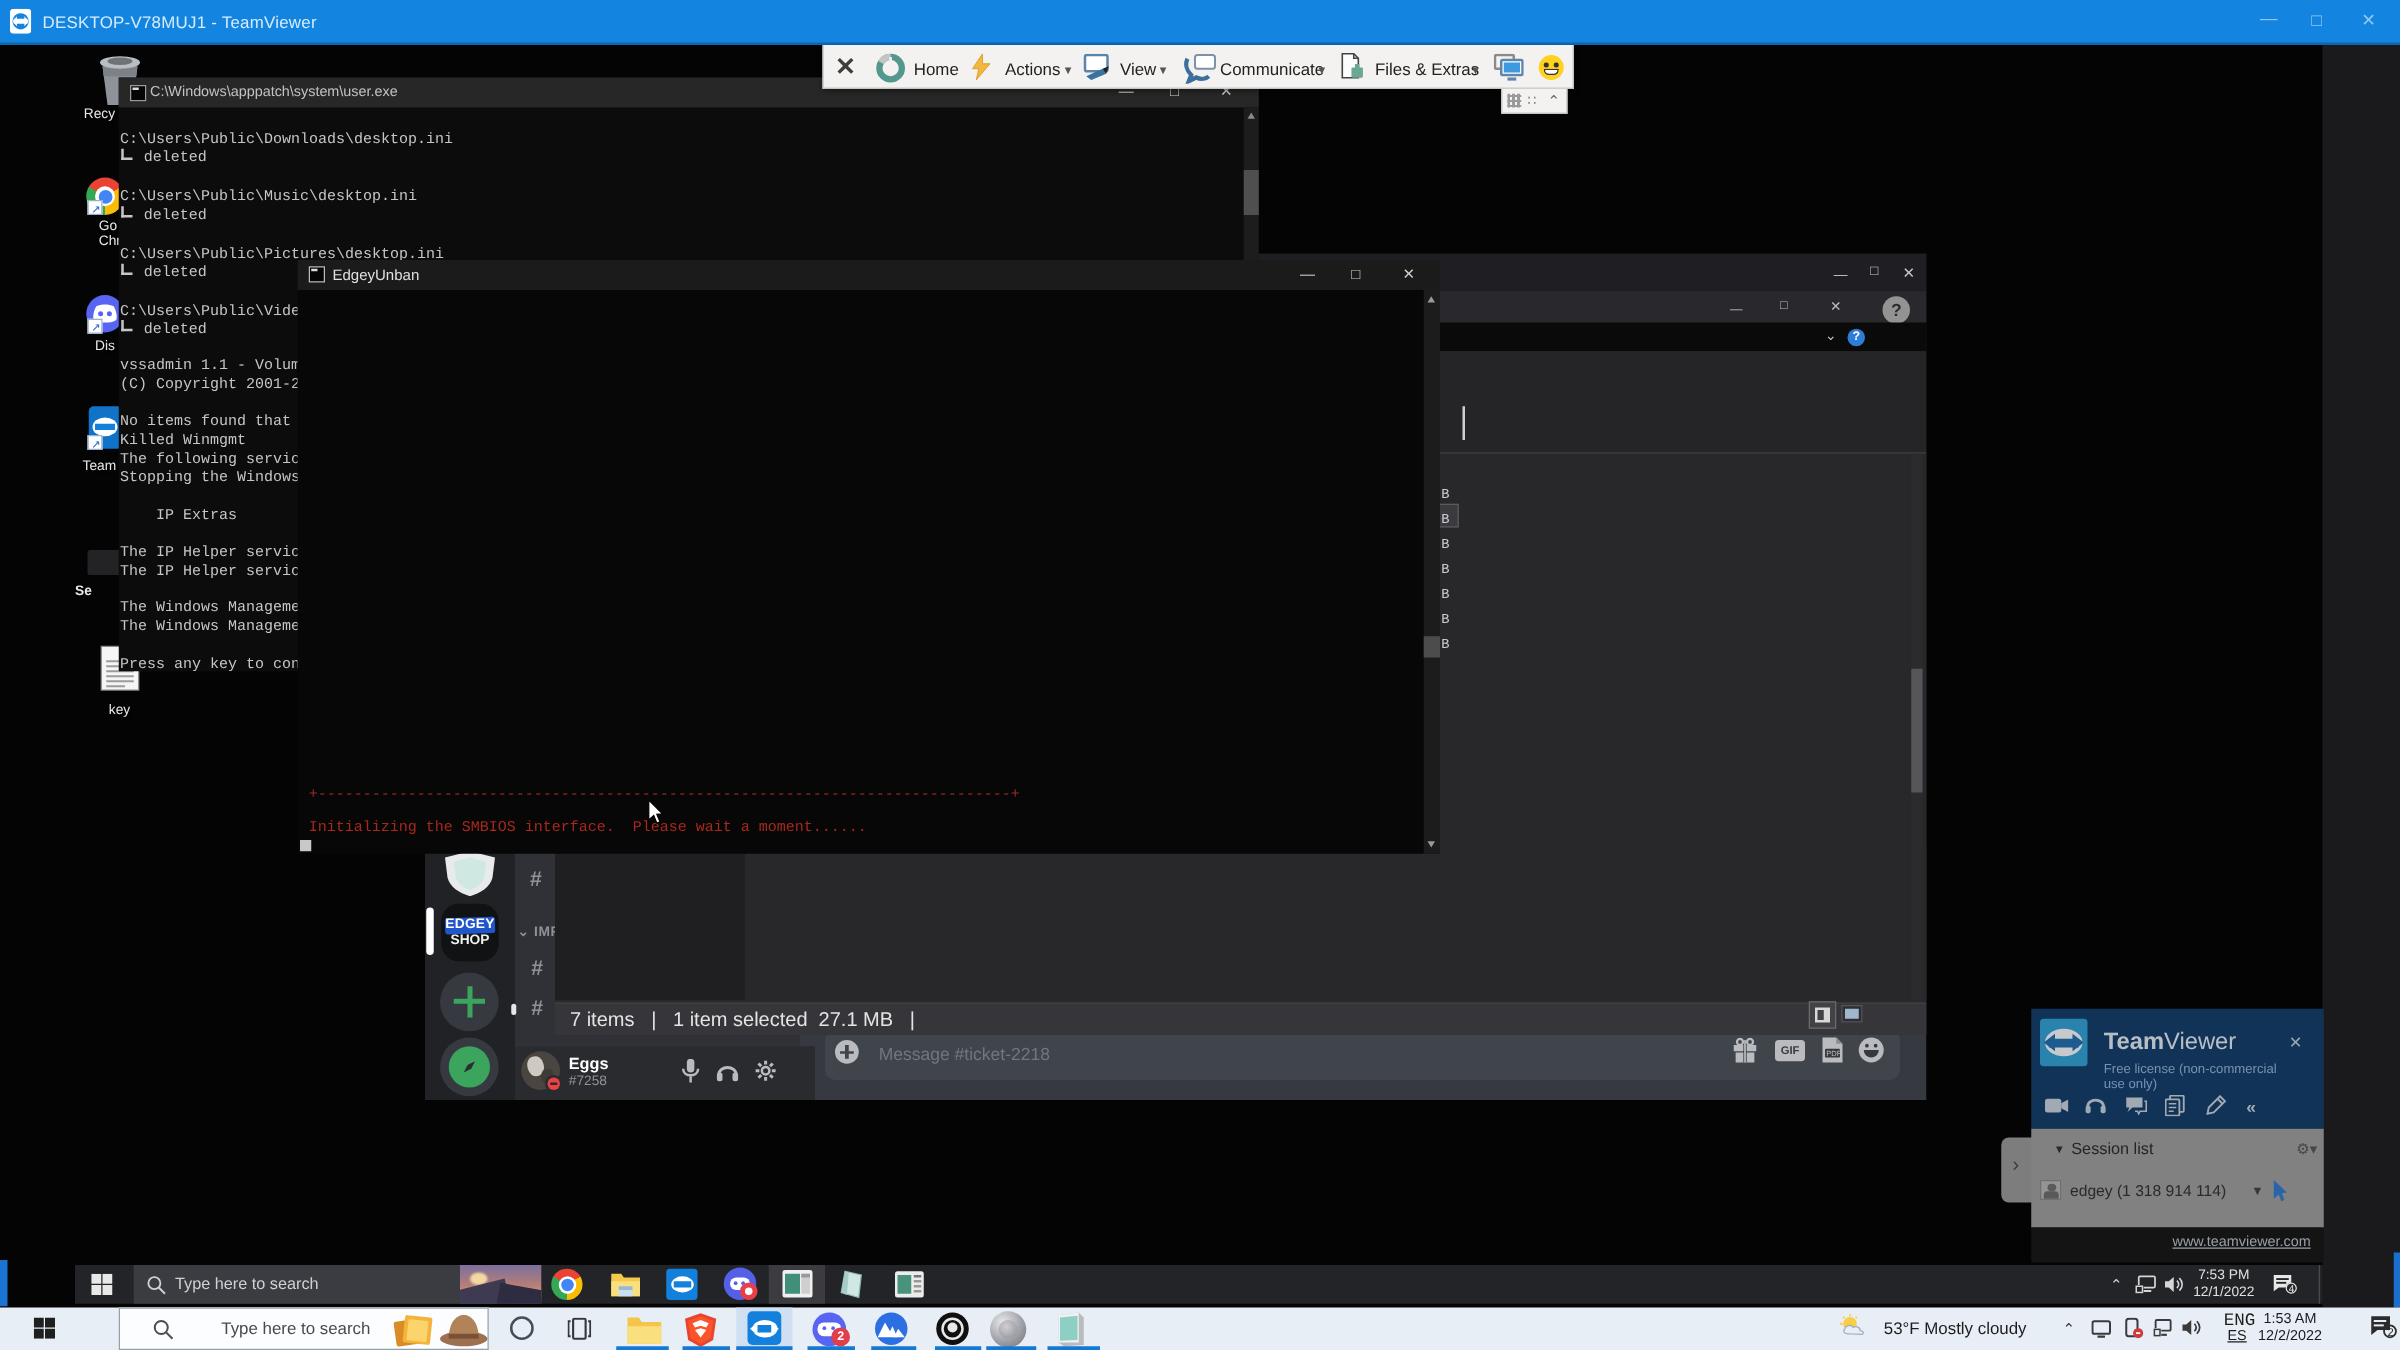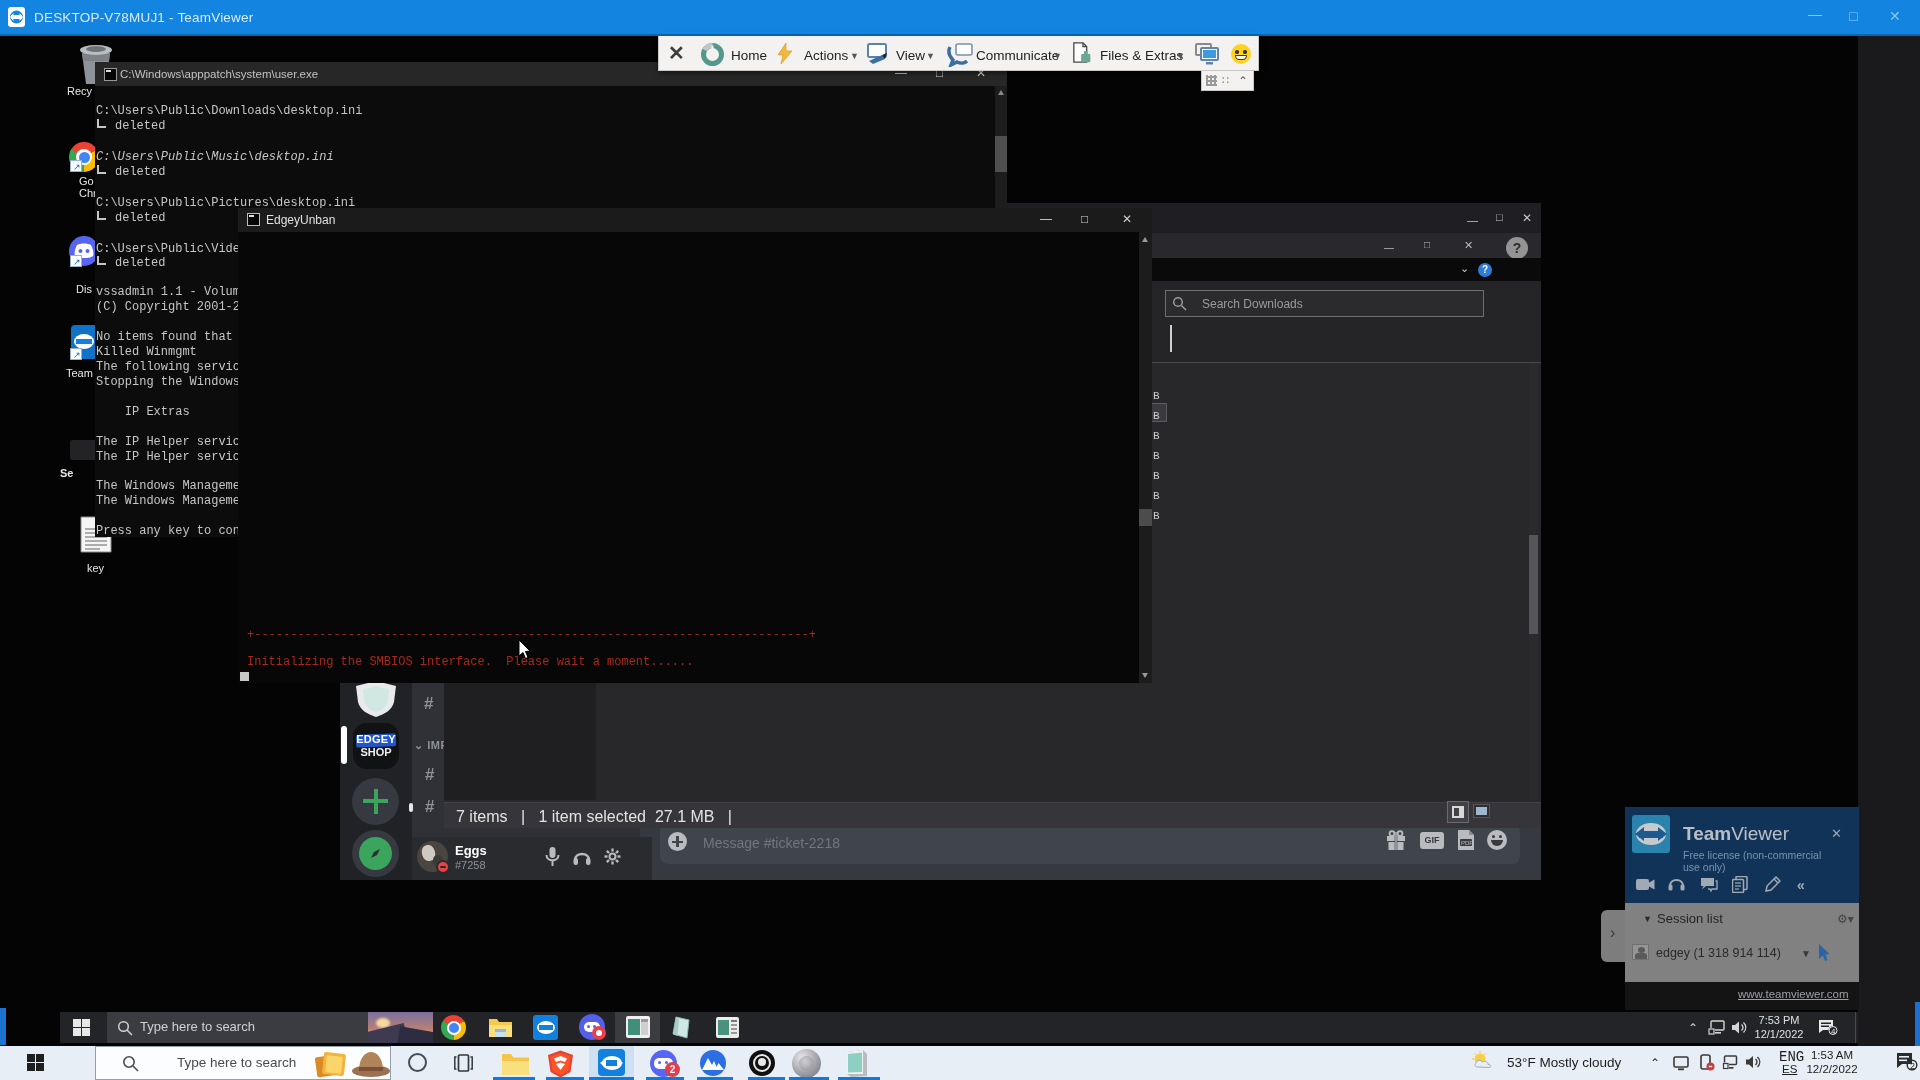--- a/index.html
+++ b/index.html
@@ -68,21 +68,21 @@
     <div class="abs" style="left:69px;top:236px;width:30px;height:30px;border-radius:50%;background:#5865f2;z-index:3;">
       <svg style="position:absolute;left:4px;top:7px;" width="22" height="16" viewBox="0 0 22 16">
         <path d="M4 2 C8 0 14 0 18 2 C20 6 21 10 20 13 C17 15 14 15 11 15 C8 15 5 15 2 13 C1 10 2 6 4 2 Z" fill="#fff"></path>
         <circle cx="7.5" cy="8" r="2" fill="#5865f2"></circle>
           <circle cx="14.5" cy="8" r="2" fill="#5865f2"></circle>
       </svg>
     </div>
     <div class="abs" style="left:70px;top:255px;width:12px;height:12px;background:#fff;border:1px solid #98b0c8;z-index:3;">
       <div style="position:absolute;left:2px;top:1px;font-size:9px;color:#2464c9;">↗</div>
     </div>
-    <div class="dlabel" style="left:76px;top:271px;z-index:3;margin-top:12px;">Dis</div>
+    <div class="dlabel" style="left:76px;top:271px;z-index:3;">Dis</div>
     <div class="abs" style="left:71px;top:325px;width:27px;height:34px;border-radius:4px;background:#1173c8;z-index:3;">
       <div style="position:absolute;left:3px;top:9px;width:20px;height:15px;border-radius:50%;background:#fff;"></div>
       <div style="position:absolute;left:5px;top:14px;width:16px;height:5px;background:#1480dd;"></div>
     </div>
     <div class="abs" style="left:70px;top:348px;width:12px;height:12px;background:#fff;border:1px solid #98b0c8;z-index:3;">
       <div style="position:absolute;left:2px;top:1px;font-size:9px;color:#2464c9;">↗</div>
     </div>
     <div class="dlabel" style="left:66px;top:367px;z-index:3;">Team</div>
     <div class="abs" style="left:70px;top:440px;width:28px;height:20px;background:#232326;border-radius:2px;z-index:3;"></div>
     <div class="dlabel" style="left:60px;top:467px;z-index:3;font-weight:bold;">Se</div>
@@ -93,21 +93,21 @@
       <div style="position:absolute;left:9px;top:6px;width:13px;height:13px;background:#050505;border:1px solid #9a9a9a;">
         <div style="position:absolute;left:1px;top:1px;width:5px;height:2px;background:#ddd;"></div>
       </div>
       <div class="t">C:\Windows\apppatch\system\user.exe</div>
       <div style="position:absolute;left:800px;top:4px;font-size:12px;color:#cfcfcf;">—</div>
       <div style="position:absolute;left:841px;top:4px;font-size:12px;color:#cfcfcf;">□</div>
       <div style="position:absolute;left:881px;top:4px;font-size:12px;color:#cfcfcf;">✕</div>
     </div>
     <div class="conline" style="top:42px;">C:\Users\Public\Downloads\desktop.ini</div>
     <div class="conline" style="top:57px;"><span class="lsym"></span>deleted</div>
-    <div class="conline" style="top:88px;font-style:italic;">C:\Users\Public\Music\desktop.ini</div>
+    <div class="conline" style="top:88px;">C:\Users\Public\Music\desktop.ini</div>
     <div class="conline" style="top:103px;"><span class="lsym"></span>deleted</div>
     <div class="conline" style="top:134px;">C:\Users\Public\Pictures\desktop.ini</div>
     <div class="conline" style="top:149px;"><span class="lsym"></span>deleted</div>
     <div class="conline" style="top:180px;">C:\Users\Public\Videos\desktop.ini</div>
     <div class="conline" style="top:194px;"><span class="lsym"></span>deleted</div>
     <div class="conline" style="top:223px;">vssadmin 1.1 - Volume Shadow Copy Service administrative command-line tool</div>
     <div class="conline" style="top:238px;">(C) Copyright 2001-2013 Microsoft Corp.</div>
     <div class="conline" style="top:268px;">No items found that satisfy the query.</div>
     <div class="conline" style="top:283px;">Killed Winmgmt</div>
     <div class="conline" style="top:298px;">The following services are dependent on the Winmgmt service</div>
@@ -240,27 +240,20 @@
     <div style="position:absolute;left:0;top:30px;width:1097px;height:25px;background:#29292d;"></div>
     <div style="position:absolute;left:940px;top:39px;font-size:10px;color:#bbb;">—</div>
     <div style="position:absolute;left:980px;top:36px;font-size:10px;color:#bbb;">□</div>
     <div style="position:absolute;left:1020px;top:36px;font-size:11px;color:#bbb;">✕</div>
     <div style="position:absolute;left:1062px;top:34px;width:22px;height:22px;border-radius:50%;background:#939393;color:#2c2c2c;font-weight:bold;font-size:14px;text-align:center;line-height:22px;">?</div>
     <div style="position:absolute;left:0;top:55px;width:1097px;height:23px;background:#0a0a0a;"></div>
     <div style="position:absolute;left:1016px;top:59px;font-size:11px;color:#ccc;">⌄</div>
     <div style="position:absolute;left:1034px;top:60px;width:14px;height:14px;border-radius:50%;background:#2d7cd5;color:#fff;font-size:10px;font-weight:bold;text-align:center;line-height:14px;">?</div>
 
     <div style="position:absolute;left:0;top:78px;width:1097px;height:81px;background:#252528;"></div>
-    <div style="position:absolute;left:721px;top:87px;width:319px;height:27px;background:#2b2b2e;border:1px solid #6f6f6f;">
-      <svg style="position:absolute;left:6px;top:5px;" width="15" height="15" viewBox="0 0 15 15">
-        <circle cx="6" cy="6" r="4.3" fill="none" stroke="#9a9a9a" stroke-width="1.5"></circle>
-        <line x1="9.5" y1="9.5" x2="14" y2="14" stroke="#9a9a9a" stroke-width="1.5"></line>
-      </svg>
-      <div style="position:absolute;left:36px;top:6px;font-size:12px;color:#9a9a9a;">Search Downloads</div>
-    </div>
     <div style="position:absolute;left:726px;top:122px;width:2px;height:27px;background:#cfcfcf;"></div>
     <div style="position:absolute;left:0;top:159px;width:1097px;height:1px;background:#4a4a4c;"></div>
 
     <div style="position:absolute;left:0;top:160px;width:1097px;height:437px;background:#242427;"></div>
     <div style="position:absolute;left:0;top:160px;width:152px;height:437px;background:#1f1f22;"></div>
     <div style="position:absolute;left:152px;top:160px;width:945px;height:437px;background:#28282b;"></div>
     <div style="position:absolute;left:703px;top:200px;width:20px;height:19px;background:#3a3a3f;border:1px solid #5a5a5f;"></div>
     <div class="mono" style="position:absolute;left:709px;top:183px;font-size:11px;color:#cccccc;line-height:20px;">B<br>B<br>B<br>B<br>B<br>B<br>B</div>
 
     <div style="position:absolute;left:1085px;top:160px;width:9px;height:437px;background:#2b2b2e;"></div>

